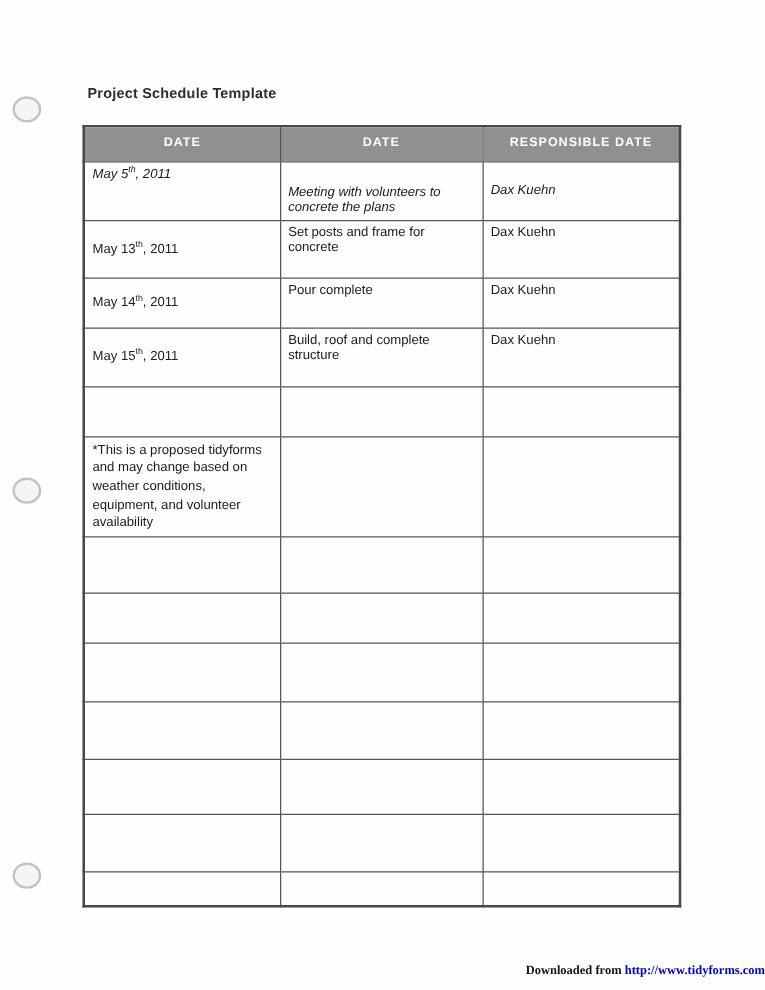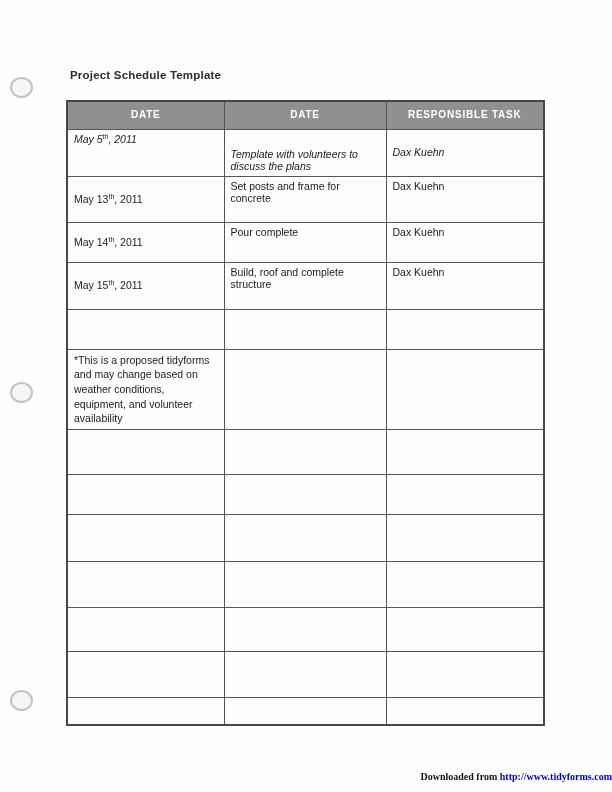--- a/index.html
+++ b/index.html
@@ -96,26 +96,26 @@
     <colgroup>
       <col style="width:157px">
       <col style="width:162px">
       <col style="width:158px">
     </colgroup>
 
     <tbody>
         <tr class="hdr">
       <th class="head">DATE</th>
       <th class="head">DATE</th>
-      <th class="head">RESPONSIBLE TASK</th>
+      <th class="head">RESPONSIBLE DATE</th>
     </tr>
 
     <tr class="h47 italic-row">
       <td class="v-top"><span>May 5</span><sup>th</sup><span>, 2011</span></td>
-      <td class="v-bot">Template with volunteers to discuss the plans</td>
+      <td class="v-bot">Meeting with volunteers to concrete the plans</td>
       <td class="v-mid">Dax Kuehn</td>
     </tr>
 
     <tr class="h46">
       <td class="v-mid"><span>May 13</span><sup>th</sup><span>, 2011</span></td>
       <td class="v-top">Set posts and frame for concrete</td>
       <td class="v-top">Dax Kuehn</td>
     </tr>
 
     <tr class="h40">

